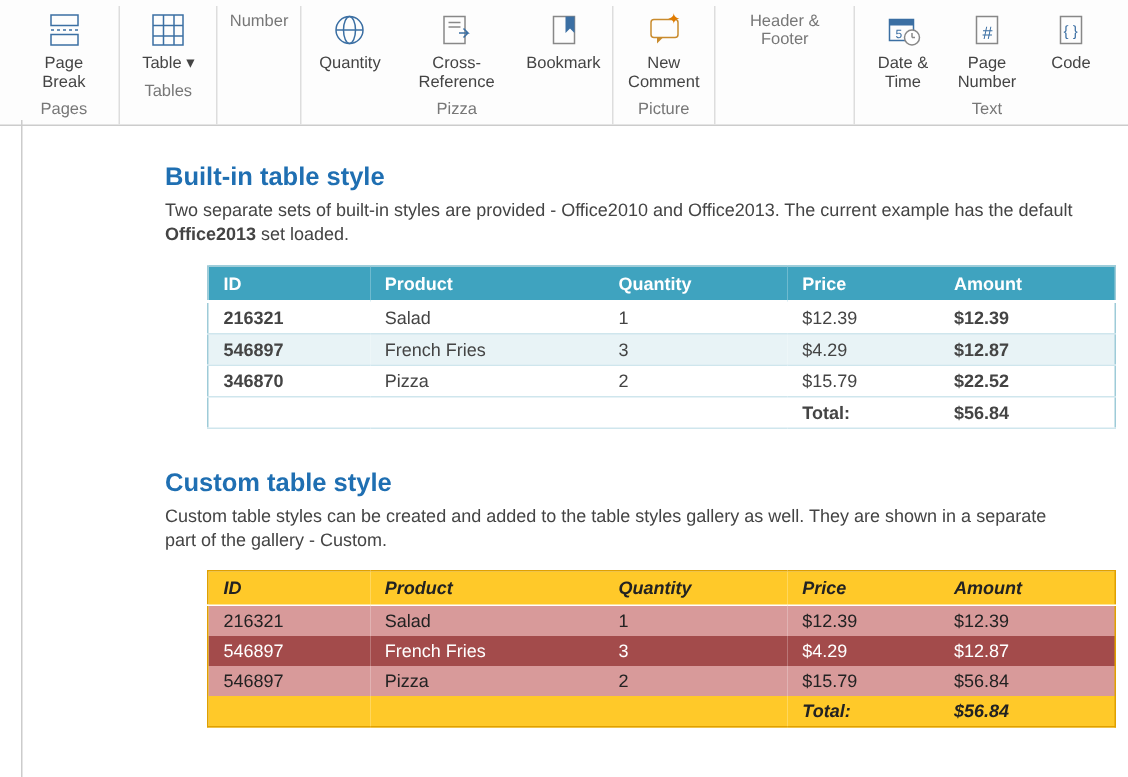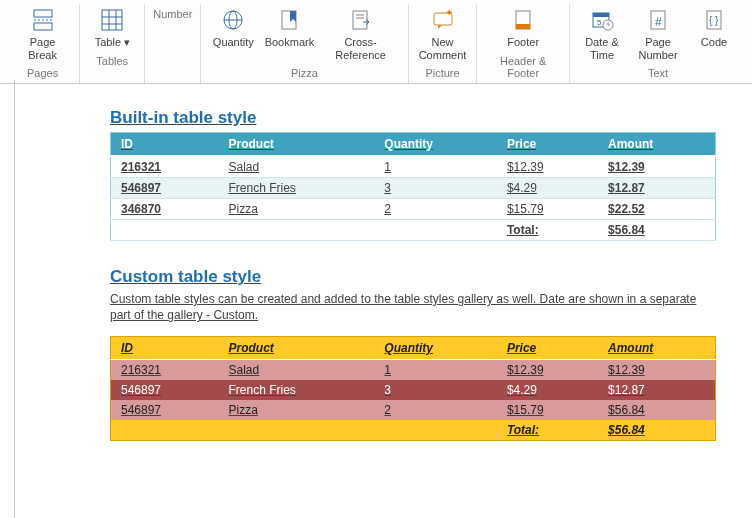--- a/index.html
+++ b/index.html
@@ -4,25 +4,25 @@
 <style>
 body { margin: 0; font-family: "Segoe UI", Arial, sans-serif; font-size: 12px; color: #444; background: #fff; }
 .ribbon { display: flex; border-bottom: 1px solid #ccc; padding: 4px 6px 0 6px; background: #fdfdfd; }
 .rgroup { display: flex; flex-direction: column; align-items: center; border-right: 1px solid #ddd; padding: 0 8px 4px 8px; }
 .rgroup:last-child { border-right: none; }
 .rbuttons { display: flex; gap: 8px; align-items: flex-start; }
 .rbtn { display: flex; flex-direction: column; align-items: center; gap: 2px; min-width: 44px; cursor: pointer; padding: 2px; }
 .ricon { width: 28px; height: 28px; display: flex; align-items: center; justify-content: center; }
 .rlabel { font-size: 11px; text-align: center; color: #444; line-height: 1.15; }
 .rgname { font-size: 11px; color: #777; margin-top: 4px; text-align:center; }
-.doc { padding: 14px 36px 24px 110px; max-width: 620px; text-decoration: underline; }
+.doc { padding: 14px 36px 24px 110px; max-width: 620px; }
 .doc h2 { color: #1f6fb2; font-size: 17px; margin: 10px 0 4px 0; font-family: Verdana, sans-serif; font-weight: bold; }
 .doc p { font-family: Verdana, sans-serif; font-size: 12px; margin: 0 0 12px 0; line-height: 1.35; }
 .doc p .strong { font-weight: bold; }
-table { border-collapse: collapse; width: 100%; font-family: Verdana, sans-serif; font-size: 12px; }
+table { border-collapse: collapse; width: 100%; font-family: Verdana, sans-serif; font-size: 12px; margin-left: 28px; }
 .t1 { border: 1px solid #9ecbd8; }
 .t1 th { background: #3fa3bf; color: #fff; text-align:left; padding: 4px 10px; font-weight: bold; border-bottom: 2px solid #fff;}
 .t1 td { padding: 3px 10px; border-bottom: 1px solid #cfe6ed; }
 .t1 tr.alt td { background: #e8f3f6; }
 .t1 td.id { font-weight: bold; }
 .t1 td.amt { font-weight: bold; }
 .t1 tr.total td { font-weight: bold; border-top: 1px solid #666;}
 .t2 { border: 1px solid #e0a000; margin-top:2px;}
 .t2 th { background: #ffc929; color: #222; text-align:left; padding: 4px 10px; font-weight: bold; font-style: italic; border-bottom: 1px solid #fff;}
 .t2 td { padding: 3px 10px; color: #222; }
@@ -82,37 +82,37 @@
               <circle cx="12" cy="12" r="9" fill="none" stroke="#3b6fa3"></circle>
               <ellipse cx="12" cy="12" rx="4" ry="9" fill="none" stroke="#3b6fa3"></ellipse>
               <line x1="3" y1="12" x2="21" y2="12" stroke="#3b6fa3"></line>
             </svg>
           </div>
         <div class="rlabel">Quantity</div>
       </div>
       <div class="rbtn">
         <div class="ricon">
             <svg width="24" height="24">
-              <rect x="5" y="3" width="14" height="18" fill="none" stroke="#888"></rect>
-              <polygon points="13,3 19,3 19,14 16,11 13,14" fill="#3b6fa3"></polygon>
-            </svg>
-          </div>
-        <div class="rlabel">Bookmark</div>
-      </div>
-      <div class="rbtn">
-        <div class="ricon">
-            <svg width="24" height="24">
               <rect x="4" y="3" width="14" height="18" fill="none" stroke="#888"></rect>
               <line x1="7" y1="7" x2="15" y2="7" stroke="#888"></line>
               <line x1="7" y1="10" x2="15" y2="10" stroke="#888"></line>
               <path d="M14 14 L20 14 L17 11 M20 14 L17 17" fill="none" stroke="#3b6fa3"></path>
             </svg>
           </div>
         <div class="rlabel">Cross-Reference</div>
       </div>
+      <div class="rbtn">
+        <div class="ricon">
+            <svg width="24" height="24">
+              <rect x="5" y="3" width="14" height="18" fill="none" stroke="#888"></rect>
+              <polygon points="13,3 19,3 19,14 16,11 13,14" fill="#3b6fa3"></polygon>
+            </svg>
+          </div>
+        <div class="rlabel">Bookmark</div>
+      </div>
     </div>
     <div class="rgname">Pizza</div>
   </div>
 
   <div class="rgroup">
     <div class="rbuttons">
       <div class="rbtn">
         <div class="ricon">
             <svg width="24" height="24">
               <rect x="3" y="5" width="18" height="12" rx="2" fill="none" stroke="#c98b2d"></rect>
@@ -122,29 +122,20 @@
           </div>
         <div class="rlabel" style="white-space:pre">New
 Comment</div>
       </div>
     </div>
     <div class="rgname">Picture</div>
   </div>
 
   <div class="rgroup">
     <div class="rbuttons">
-      <div class="rbtn">
-        <div class="ricon">
-            <svg width="24" height="24">
-              <rect x="5" y="3" width="14" height="18" fill="none" stroke="#888"></rect>
-              <rect x="5" y="16" width="14" height="5" fill="#e07b00"></rect>
-            </svg>
-          </div>
-        <div class="rlabel">Footer</div>
-      </div>
     </div>
     <div class="rgname">Header &amp; Footer</div>
   </div>
 
   <div class="rgroup">
     <div class="rbuttons">
       <div class="rbtn">
         <div class="ricon">
             <svg width="24" height="24">
               <rect x="3" y="5" width="16" height="14" fill="none" stroke="#3b6fa3"></rect>
@@ -180,20 +171,21 @@
     </div>
     <div class="rgname">Text</div>
   </div>
 </div>
 
 <div class="leftrule"></div>
 
 <div class="doc">
 
   <h2>Built-in table style</h2>
+  <p><span>Two separate sets of built-in styles are provided - Office2010 and Office2013. The current example has the default </span><span class="strong">Office2013</span><span> set loaded.</span></p>
 
   <table class="t1">
     <tbody>
         <tr>
       <th>ID</th>
       <th>Product</th>
       <th>Quantity</th>
       <th>Price</th>
       <th>Amount</th>
     </tr>
@@ -222,21 +214,21 @@
           <td></td>
           <td></td>
           <td></td>
           <td>Total:</td>
           <td>$56.84</td>
         </tr>
   </tbody>
     </table>
 
   <h2 style="margin-top:26px">Custom table style</h2>
-  <p>Custom table styles can be created and added to the table styles gallery as well. Date are shown in a separate part of the gallery - Custom.</p>
+  <p>Custom table styles can be created and added to the table styles gallery as well. They are shown in a separate part of the gallery - Custom.</p>
 
   <table class="t2">
     <tbody>
         <tr>
       <th>ID</th>
       <th>Product</th>
       <th>Quantity</th>
       <th>Price</th>
       <th>Amount</th>
     </tr>

